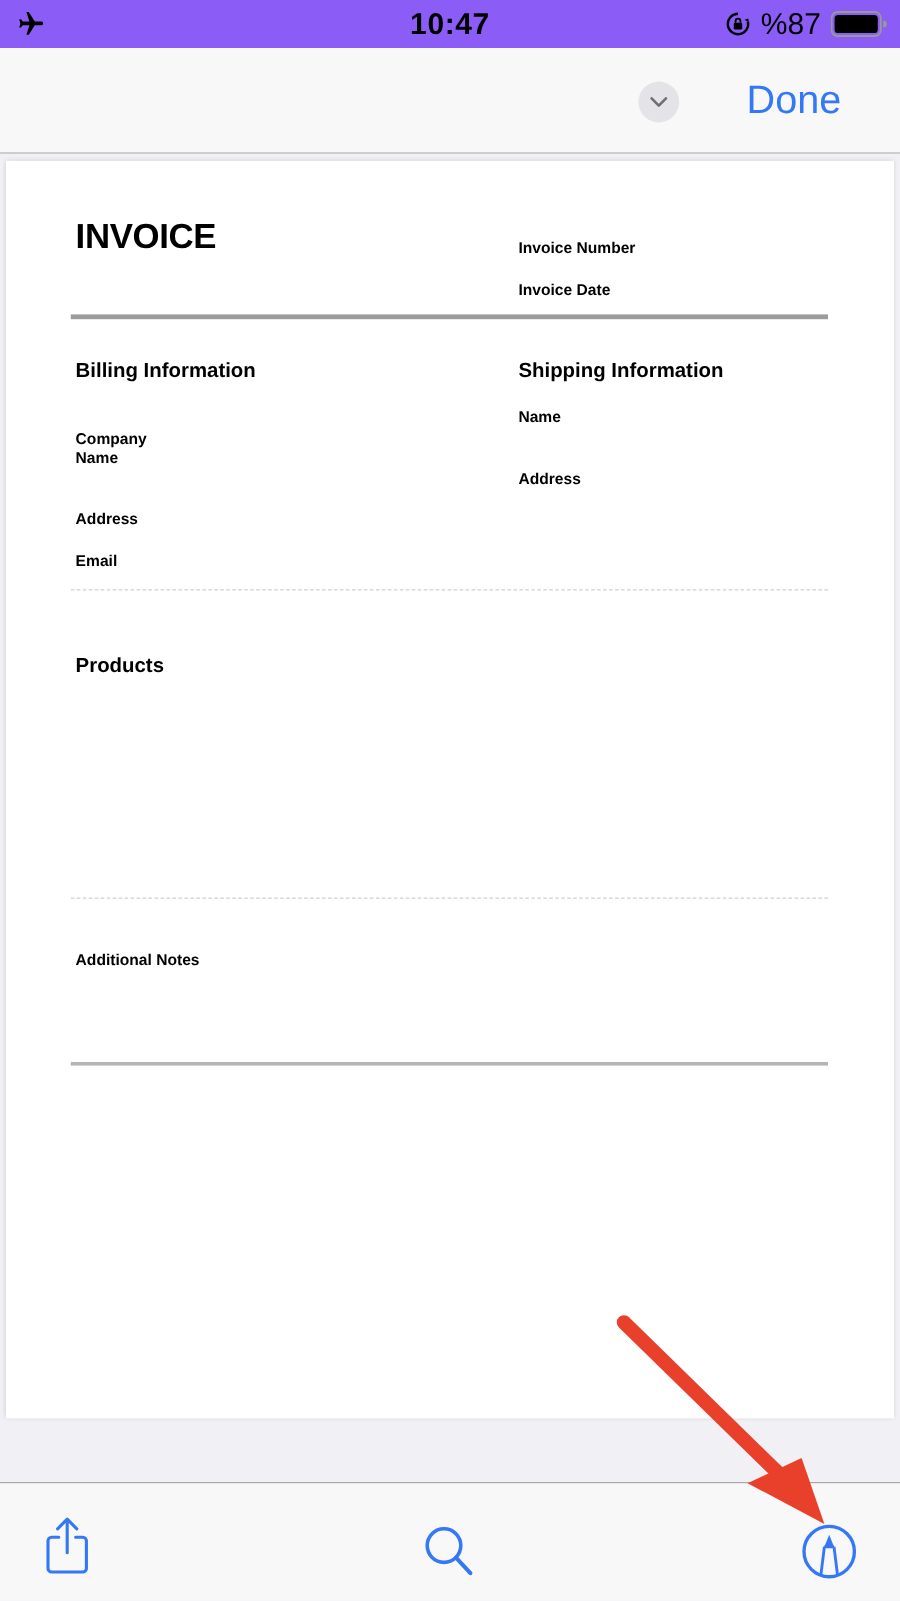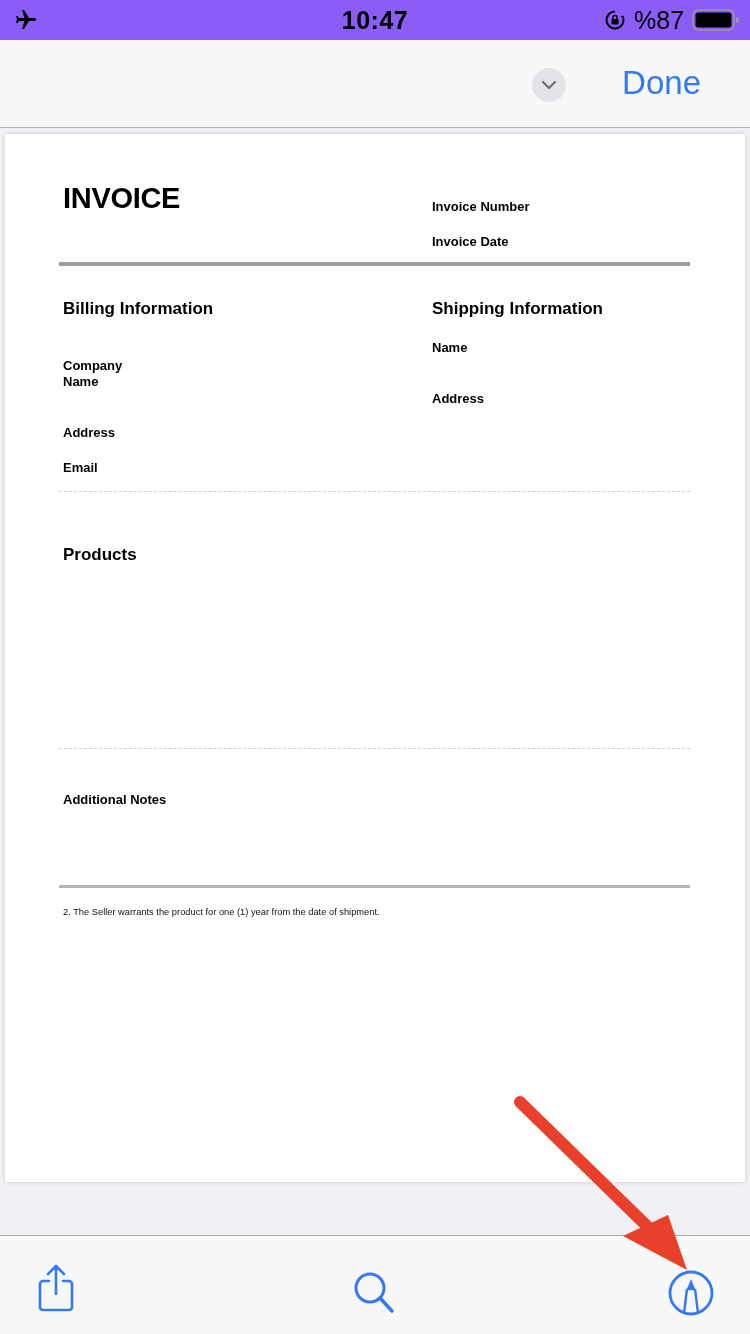--- a/index.html
+++ b/index.html
@@ -128,21 +128,20 @@
 
     <div class="abs dash-rule" style="top:357px;"></div>
     <div class="abs sec-head" style="left:58px; top:375px;margin-top:36px;">Products</div>
 
     <div class="abs dash-rule" style="top:614px;"></div>
     <div class="abs field-label" style="left:58px; top:658px;">Additional Notes</div>
 
     <div class="abs thick-rule" style="top:751px; height:3px; background:#b5b5b5;"></div>
 
     <div class="abs terms">
-      <div>2. The Seller warrants the product for one (1) year from the date of shipment.</div>
     </div>
   </div>
 </div>
 
 <div class="toolbar">
   <div class="tb-btn tb-share">
     <svg width="44" height="50" viewBox="0 0 44 50">
       <path d="M15 18H9a3 3 0 0 0-3 3v23a3 3 0 0 0 3 3h26a3 3 0 0 0 3-3V21a3 3 0 0 0-3-3h-6" fill="none" stroke="#3478f6" stroke-width="2.6" stroke-linecap="round"></path>
       <path d="M22 31V4M14 11l8-8 8 8" fill="none" stroke="#3478f6" stroke-width="2.6" stroke-linecap="round" stroke-linejoin="round"></path>
     </svg>

